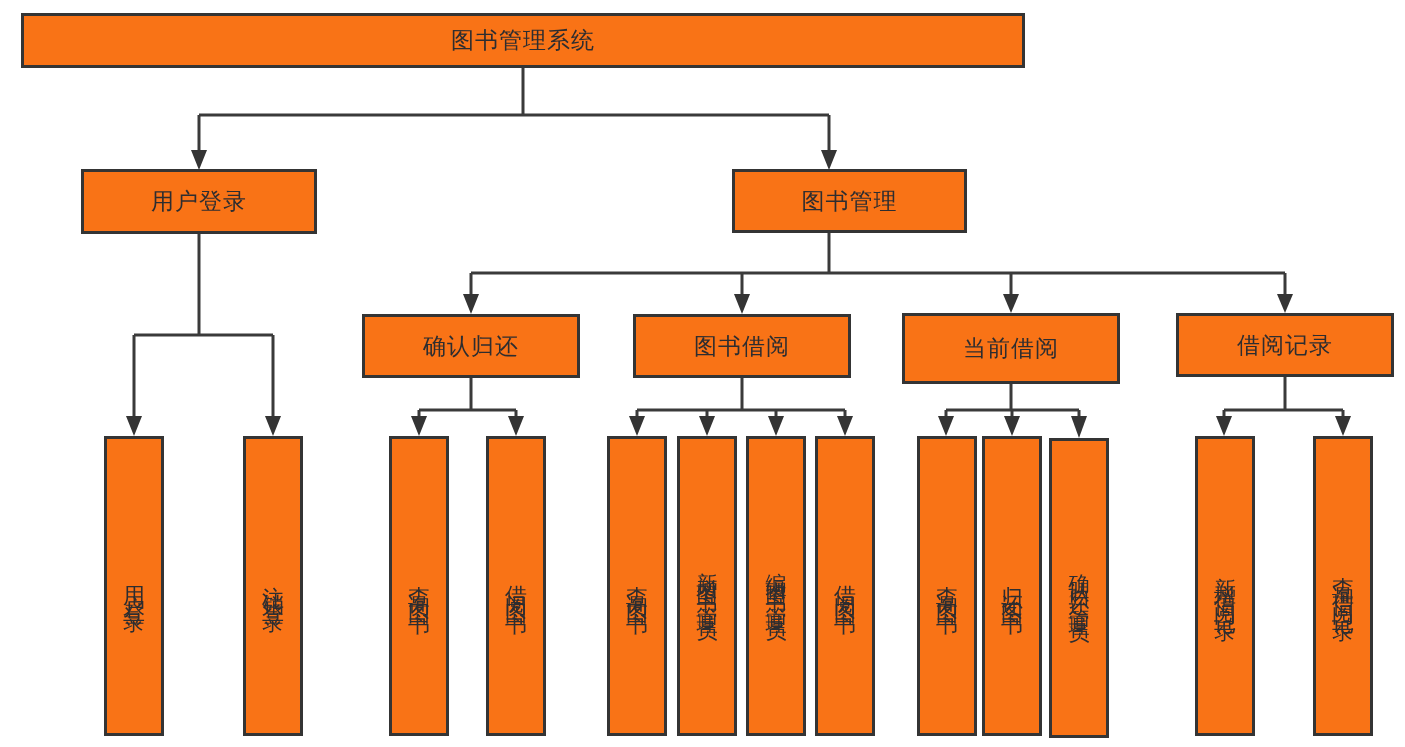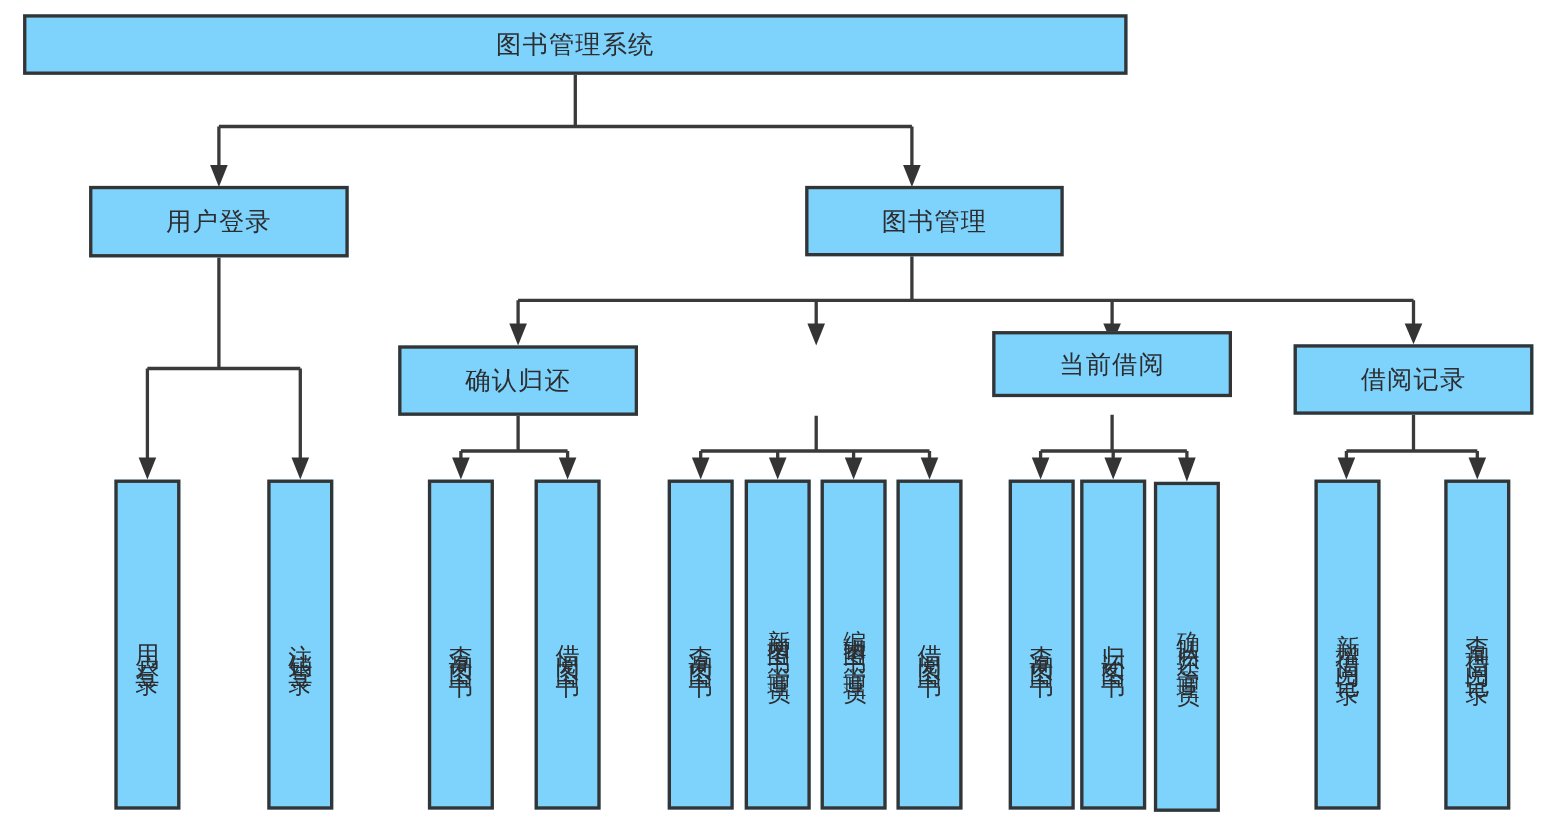--- a/index.html
+++ b/index.html
@@ -14,21 +14,21 @@
   .connectors {
     position: absolute;
     left: 0; top: 0;
     width: 1405px; height: 747px;
     z-index: 1;
   }
   .node {
     position: absolute;
     box-sizing: border-box;
     border: 3px solid #343434;
-    background: #7dd3fc;
+    background: #f97316;
     display: flex;
     align-items: center;
     justify-content: center;
     color: #2d2d30;
     z-index: 2;
   }
   .node.h { font-size: 23px; letter-spacing: 1px; }
   .node.leaf { width: 60px; height: 300px; top: 436px; }
   .node.leaf .vtext {
     writing-mode: vertical-rl;
@@ -106,21 +106,22 @@
       <polygon points="1335,416 1351,416 1343,436"></polygon>
     </g>
   </svg>
 
   <div class="node h" style="left:21px;top:13px;width:1004px;height:55px">图书管理系统</div>
 
   <div class="node h" style="left:81px;top:169px;width:236px;height:65px">用户登录</div>
   <div class="node h" style="left:732px;top:169px;width:235px;height:64px">图书管理</div>
 
   <div class="node h" style="left:362px;top:314px;width:218px;height:64px">确认归还</div>
-  <div class="node h" style="left:902px;top:301px;width:218px;height:60px">当前借阅</div>
+  <div class="node h" style="left:633px;top:314px;width:218px;height:64px">图书借阅</div>
+  <div class="node h" style="left:902px;top:313px;width:218px;height:71px">当前借阅</div>
   <div class="node h" style="left:1176px;top:313px;width:218px;height:64px">借阅记录</div>
 
   <div class="node leaf" style="left:104px">
     <span class="vtext">用户登录</span>
   </div>
   <div class="node leaf" style="left:243px">
     <span class="vtext">注销登录</span>
   </div>
 
   <div class="node leaf" style="left:389px">

